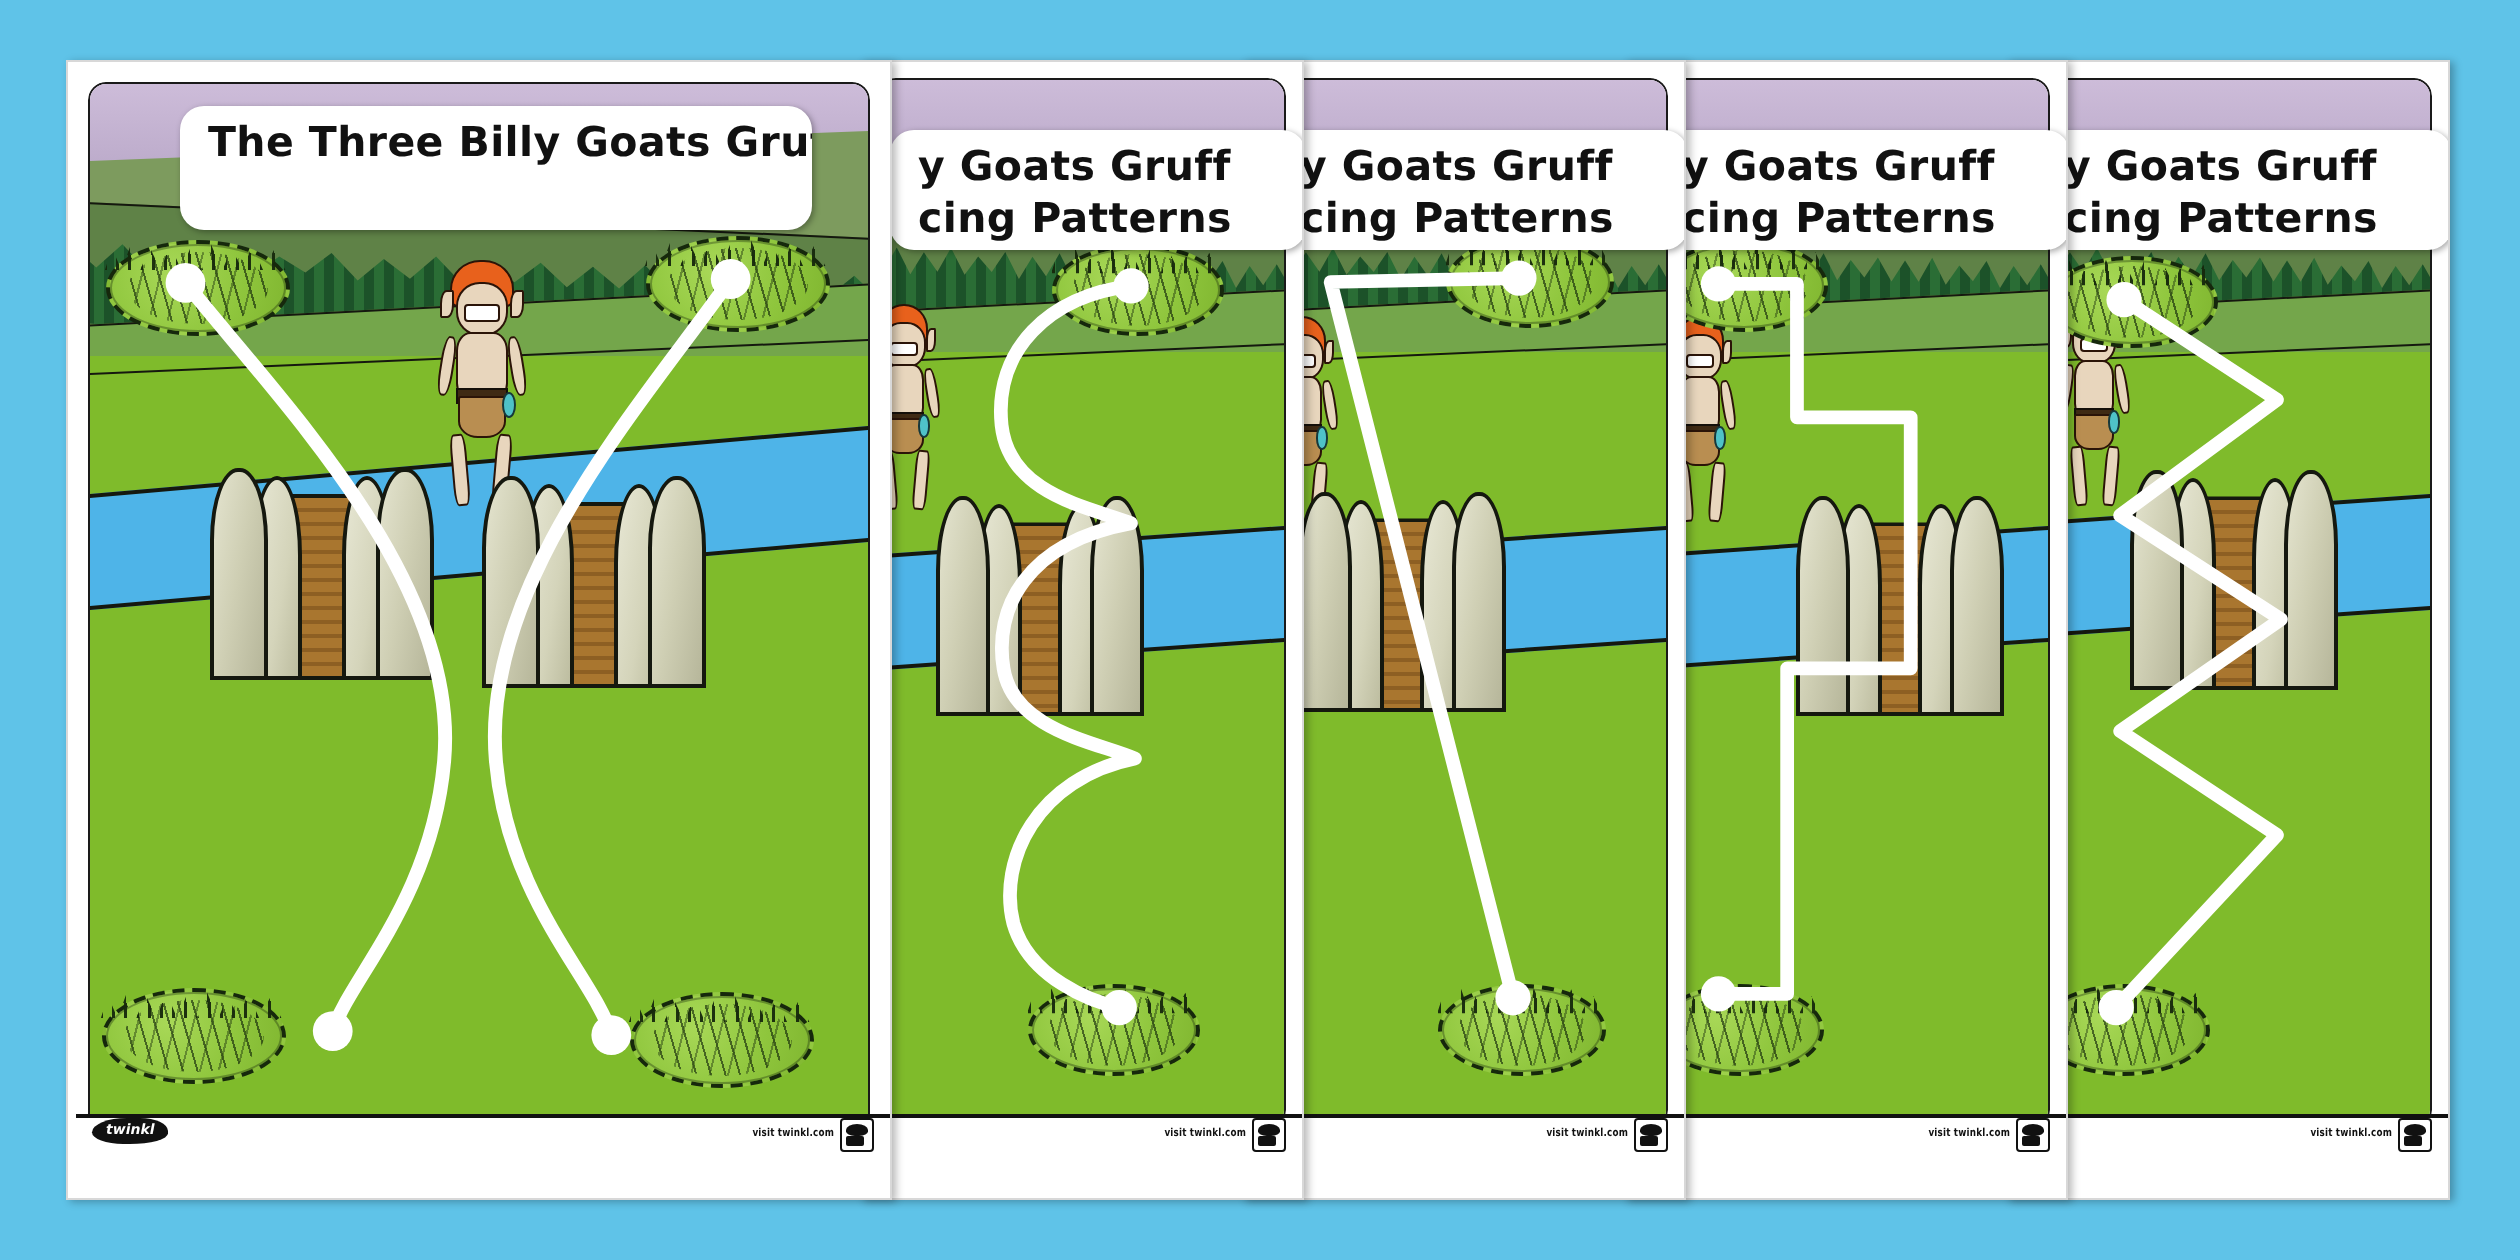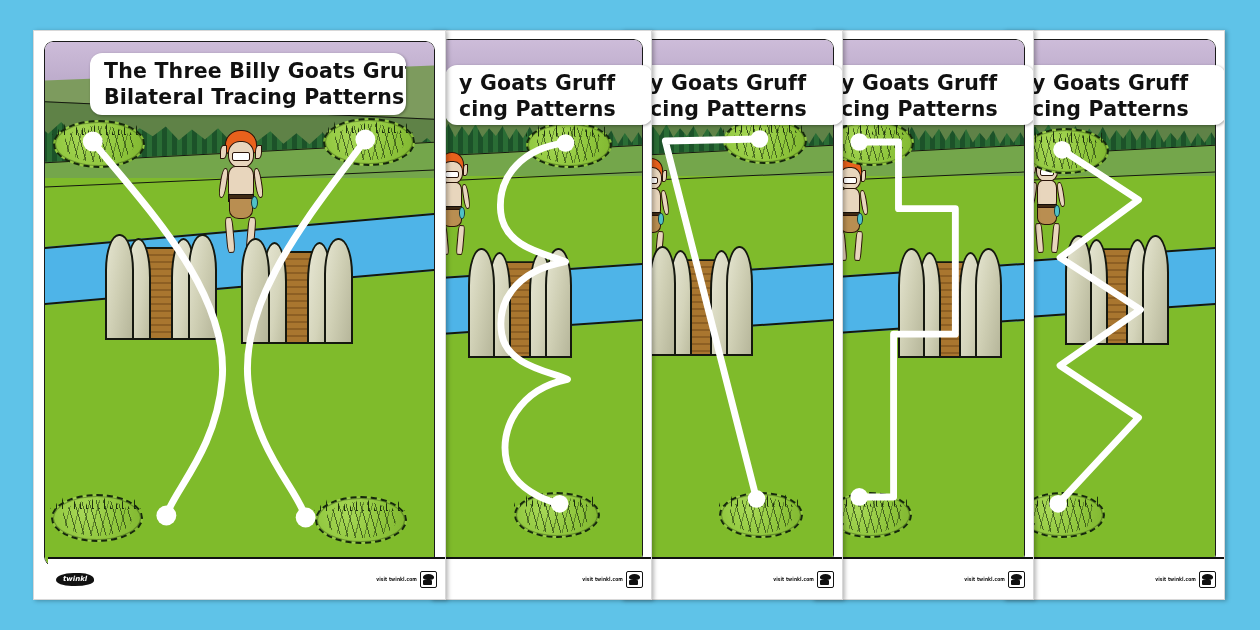--- a/index.html
+++ b/index.html
@@ -229,25 +229,25 @@
     font-family: "DejaVu Sans", sans-serif;
     font-weight: bold;
     color: #111111;
     letter-spacing: .2px;
   }
   .t-main .line { font-size: 20.5px; line-height: 26px; }
   .t-part .line { font-size: 20.5px; line-height: 26px; text-align: left; }
   
   .footer {
     position: absolute;
-    left: 14px; right: 0; bottom: 0;
+    left: 4px; right: 0; bottom: 0;
     background: #ffffff;
     border-top: 2px solid #111;
     display: flex;
-    align-items: center;
+    align-items: flex-start;
     justify-content: space-between;
     padding: 0 8px;
   }
   .twinkl-logo {
     position: relative;
     background: #111;
     color: #fff;
     font-size: 7px;
     font-weight: bold;
     font-style: italic;
@@ -551,21 +551,20 @@
           <path d="M 322 98 C 280 158, 196 250, 204 340 C 210 410, 254 450, 262 478"></path>
           <circle cx="48" cy="100" r="10"></circle>
           <circle cx="322" cy="98" r="10"></circle>
           <circle cx="122" cy="476" r="10"></circle>
           <circle cx="262" cy="478" r="10"></circle>
         </svg>
       </div>
     </div>
     <div class="title-banner t-main" style="left:56px; top:22px; width:316px; height:62px;">
       <div class="line">The Three Billy Goats Gruff</div>
-      <div class="line">Bilateral Tracing Patterns</div>
     </div>
     <div class="footer" style="height:42px;">
       <div class="twinkl-logo">twinkl</div>
       <div class="visit-wrap">
         <span class="visit-txt">visit twinkl.com</span>
         <span class="visit-badge"></span>
       </div>
     </div>
   </div>
 

